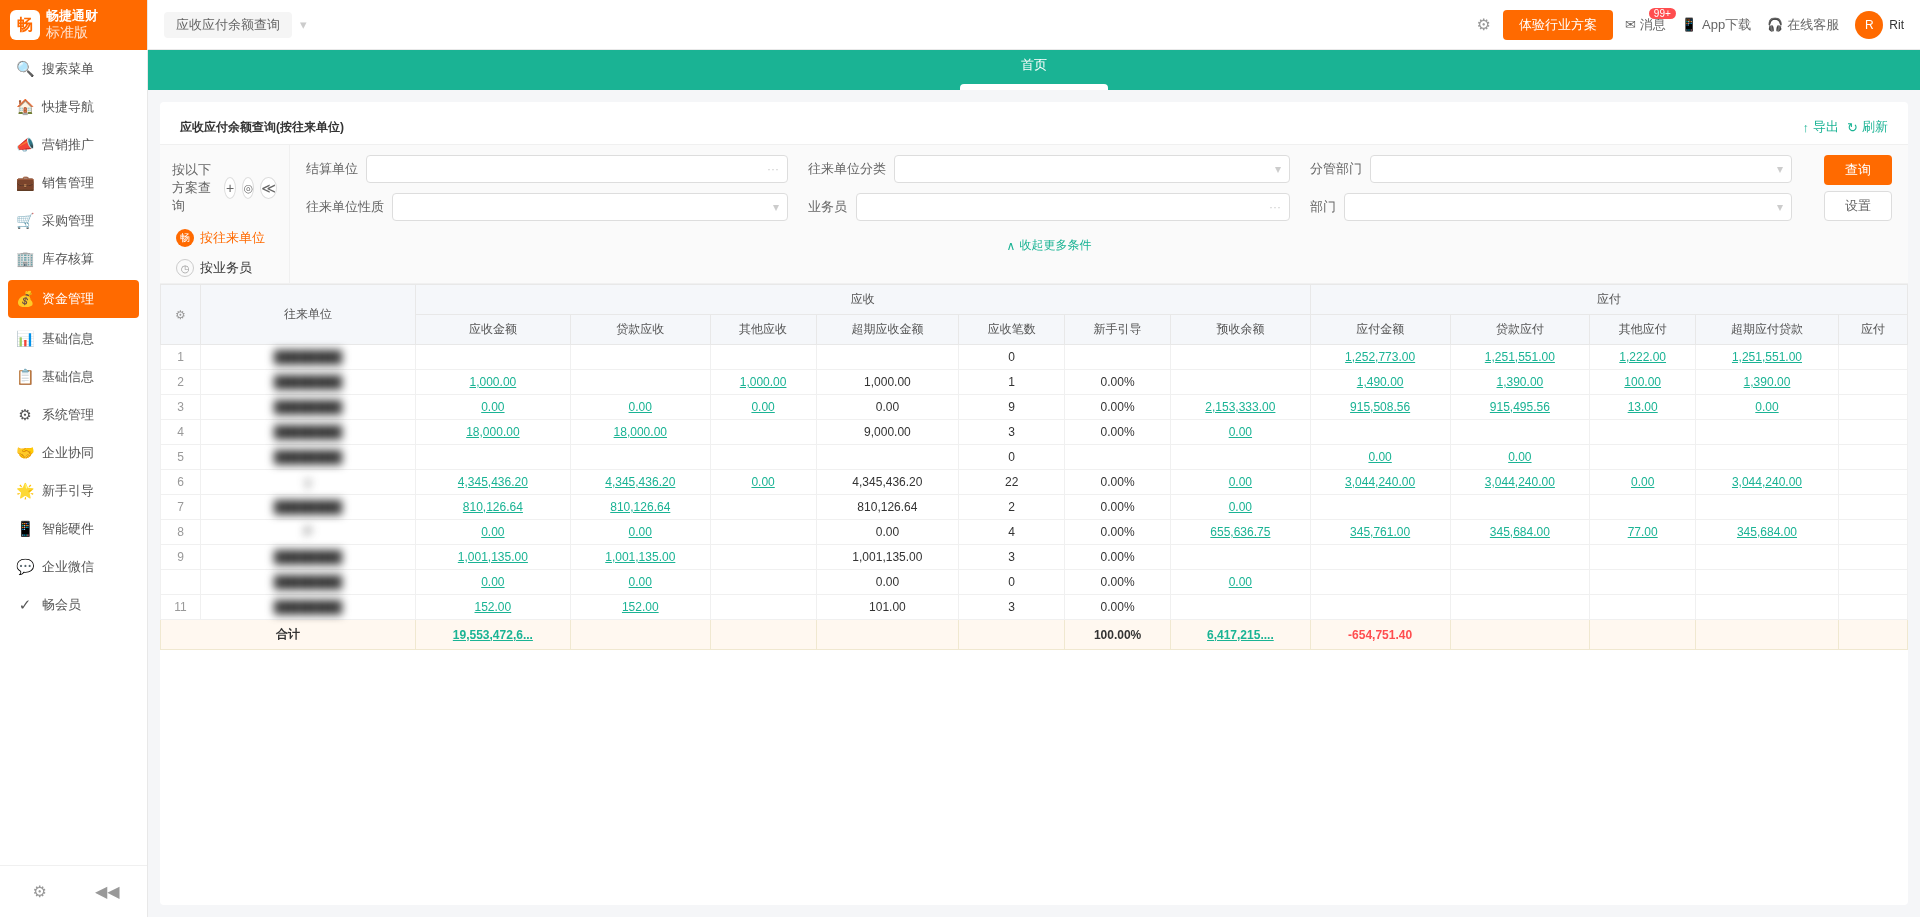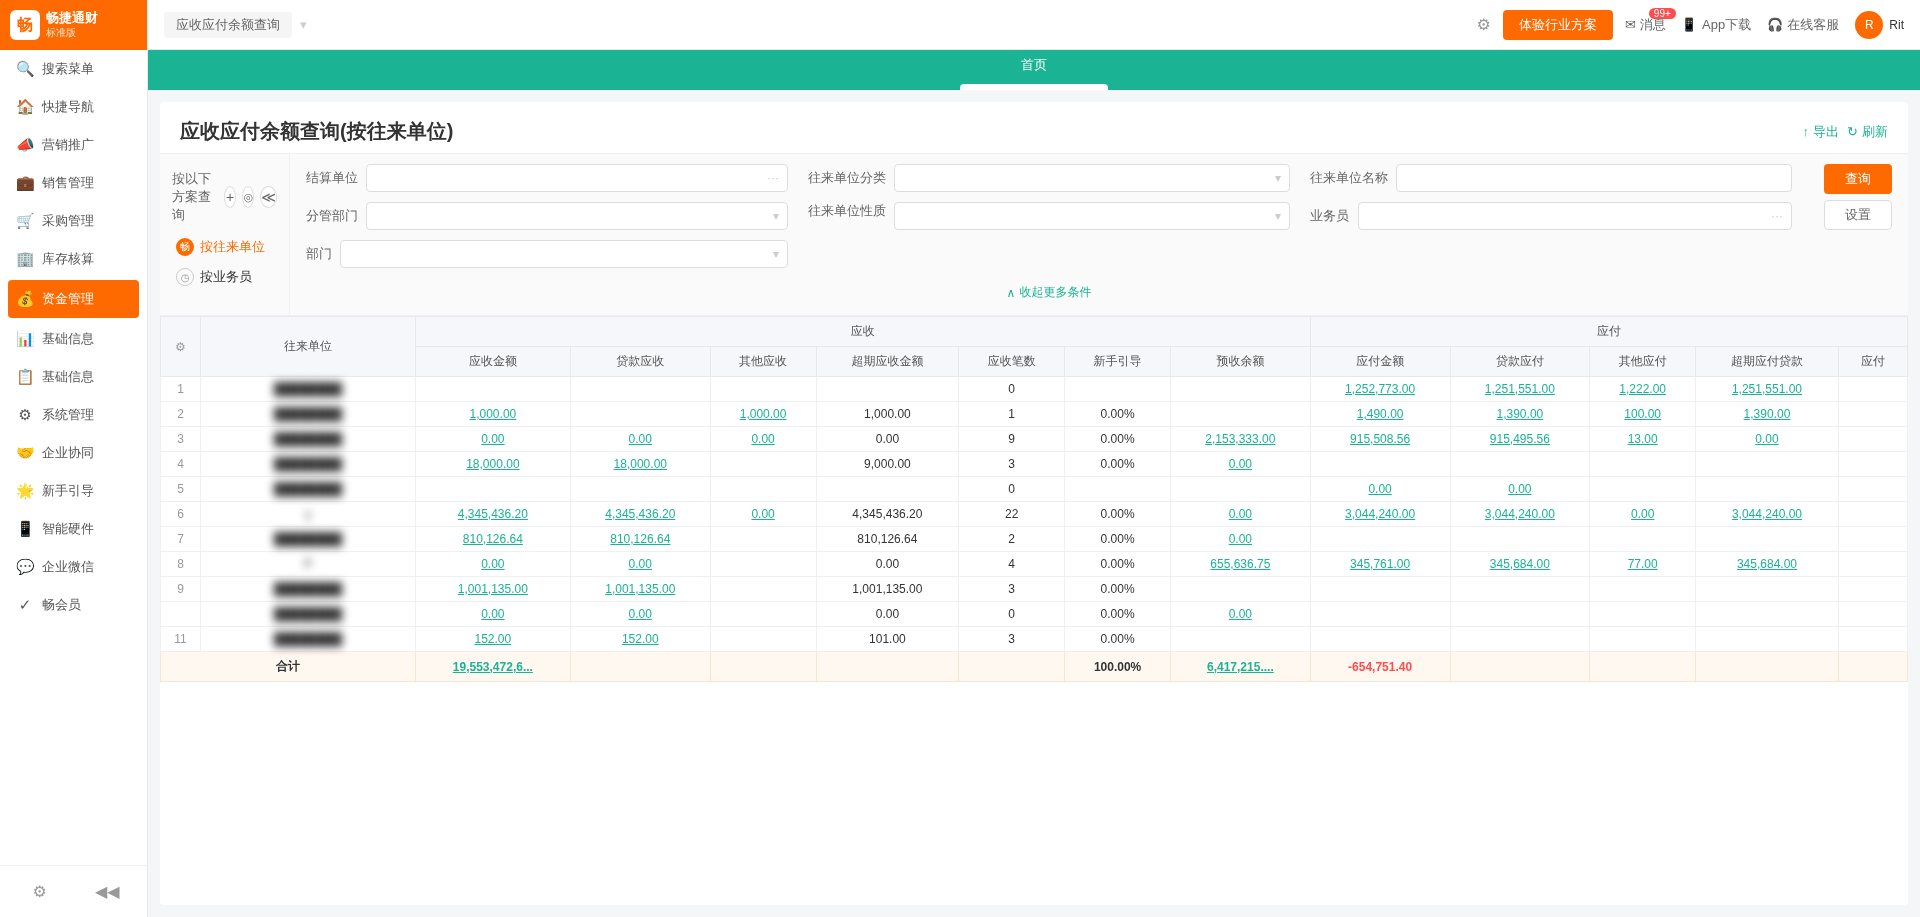--- a/index.html
+++ b/index.html
@@ -3,21 +3,21 @@
   <meta charset="utf-8">
   <style>
     * { box-sizing: border-box; margin: 0; padding: 0; }
     body { font-family: 'Microsoft YaHei', sans-serif; font-size: 12px; background: #f0f2f5; color: #333; display: flex; height: 917px; overflow: hidden; }
 
     
     .sidebar { width: 148px; background: #fff; display: flex; flex-direction: column; border-right: 1px solid #e8e8e8; flex-shrink: 0; }
     .sidebar-logo { height: 50px; background: #ff6a00; display: flex; align-items: center; padding: 0 10px; gap: 6px; }
     .sidebar-logo-icon { width: 30px; height: 30px; background: #fff; border-radius: 6px; display: flex; align-items: center; justify-content: center; color: #ff6a00; font-weight: bold; font-size: 16px; }
     .sidebar-logo-text { color: #fff; font-size: 13px; font-weight: bold; line-height: 1.2; }
-    .sidebar-logo-sub { color: rgba(255,255,255,0.8); font-size: 10px; }
+    .sidebar-logo-sub { color: rgba(255,255,255,0.8); font-size: 14px; }
     .sidebar-menu { flex: 1; overflow-y: auto; }
     .sidebar-item { display: flex; align-items: center; gap: 8px; padding: 10px 16px; cursor: pointer; color: #555; font-size: 13px; }
     .sidebar-item.active { background: #ff6a00; color: #fff; border-radius: 4px; margin: 2px 8px; padding: 10px 8px; }
     .sidebar-item .item-icon { font-size: 15px; width: 18px; text-align: center; }
     .sidebar-bottom { padding: 10px; display: flex; gap: 8px; border-top: 1px solid #f0f0f0; }
     .sidebar-bottom-btn { flex: 1; display: flex; align-items: center; justify-content: center; padding: 6px; border-radius: 4px; cursor: pointer; color: #999; font-size: 16px; }
 
     
     .main { flex: 1; display: flex; flex-direction: column; overflow: hidden; }
 
@@ -42,21 +42,21 @@
     .tab .close-icon { color: #999; font-size: 11px; }
     .tabbar-actions { margin-left: auto; display: flex; gap: 8px; }
     .tabbar-action { color: #fff; font-size: 16px; cursor: pointer; padding: 4px; }
 
     
     .page-content { flex: 1; overflow: auto; background: #f5f6f8; padding: 0; }
     .page-inner { background: #fff; margin: 12px; border-radius: 4px; min-height: calc(100% - 24px); }
 
     
     .page-header { display: flex; align-items: center; justify-content: space-between; padding: 16px 20px 8px; border-bottom: 1px solid #f0f0f0; }
-    .page-title { font-size: 20px; font-weight: bold; color: #333; }
+    .page-title { font-size: 12px; font-weight: bold; color: #333; }
     .page-actions { display: flex; gap: 8px; }
     .page-action-btn { display: flex; align-items: center; gap: 4px; color: #1ab394; font-size: 13px; cursor: pointer; }
     .collapse-btn { display: flex; align-items: center; gap: 4px; color: #1ab394; font-size: 12px; cursor: pointer; padding: 4px 12px; border-radius: 4px; }
 
     
     .btn-query { background: #ff6a00; color: #fff; border: none; border-radius: 4px; padding: 6px 20px; font-size: 13px; cursor: pointer; }
     .btn-settings { background: #fff; color: #666; border: 1px solid #ddd; border-radius: 4px; padding: 5px 20px; font-size: 13px; cursor: pointer; }
 
     
     .table-wrapper { overflow: auto; margin: 0; }
@@ -252,35 +252,29 @@
               <span style="font-size:13px; color:#666; white-space:nowrap; min-width:50px;">结算单位</span>
               <div style="flex:1; height:28px; border:1px solid #ddd; border-radius:4px; padding:0 8px; display:flex; align-items:center; justify-content:flex-end; color:#ccc; cursor:pointer; background:#fff;">···</div>
             </div>
             <div style="display:flex; align-items:center; gap:8px;">
               <span style="font-size:13px; color:#666; white-space:nowrap; min-width:70px;">往来单位分类</span>
               <div style="flex:1; height:28px; border:1px solid #ddd; border-radius:4px; padding:0 8px; display:flex; align-items:center; justify-content:space-between; cursor:pointer; background:#fff;">
                 <span style="color:#ccc;font-size:12px;"></span>
                 <span style="color:#ccc;">▾</span>
               </div>
             </div>
-            <div style="display:flex; align-items:center; gap:8px;">
-              <span style="font-size:13px; color:#666; white-space:nowrap; min-width:70px;">往来单位名称</span>
-              <div style="flex:1; height:28px; border:1px solid #ddd; border-radius:4px; padding:0 8px; display:flex; align-items:center; justify-content:space-between; cursor:pointer; background:#fff;">
-                <span style="color:#ccc;font-size:12px;"></span>
-              </div>
-            </div>
 
             <div style="display:flex; align-items:center; gap:8px;">
               <span style="font-size:13px; color:#666; white-space:nowrap; min-width:50px;">分管部门</span>
               <div style="flex:1; height:28px; border:1px solid #ddd; border-radius:4px; padding:0 8px; display:flex; align-items:center; justify-content:space-between; cursor:pointer; background:#fff;">
                 <span style="color:#ccc;font-size:12px;"></span>
                 <span style="color:#ccc;">▾</span>
               </div>
             </div>
-            <div style="display:flex; align-items:flex-start; gap:8px;">
+            <div style="display:flex; align-items:center; gap:8px;">
               <span style="font-size:13px; color:#666; white-space:nowrap; min-width:70px;">往来单位性质</span>
               <div style="flex:1; height:28px; border:1px solid #ddd; border-radius:4px; padding:0 8px; display:flex; align-items:center; justify-content:space-between; cursor:pointer; background:#fff;">
                 <span style="color:#ccc;font-size:12px;"></span>
                 <span style="color:#ccc;">▾</span>
               </div>
             </div>
             <div style="display:flex; align-items:center; gap:8px;">
               <span style="font-size:13px; color:#666; white-space:nowrap; min-width:40px;">业务员</span>
               <div style="flex:1; height:28px; border:1px solid #ddd; border-radius:4px; padding:0 8px; display:flex; align-items:center; justify-content:flex-end; color:#ccc; cursor:pointer; background:#fff;">···</div>
             </div>

